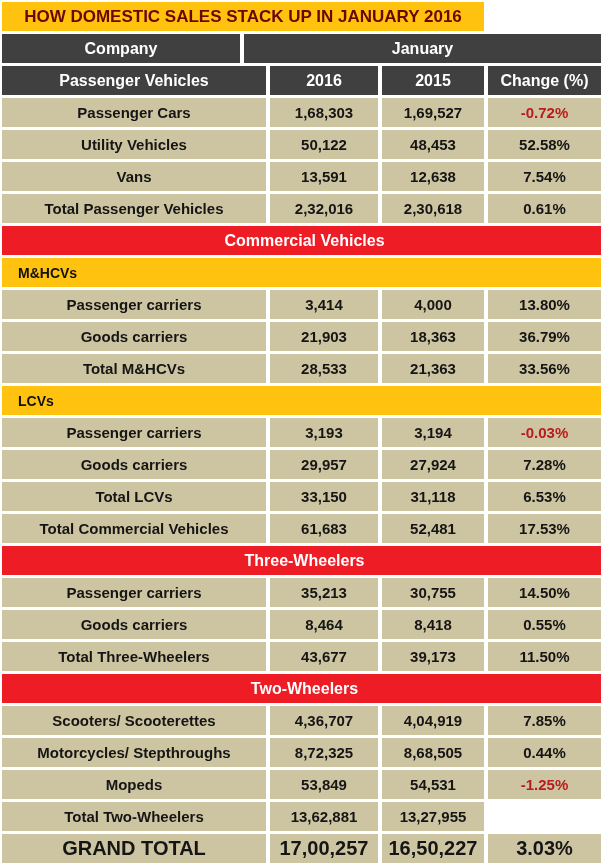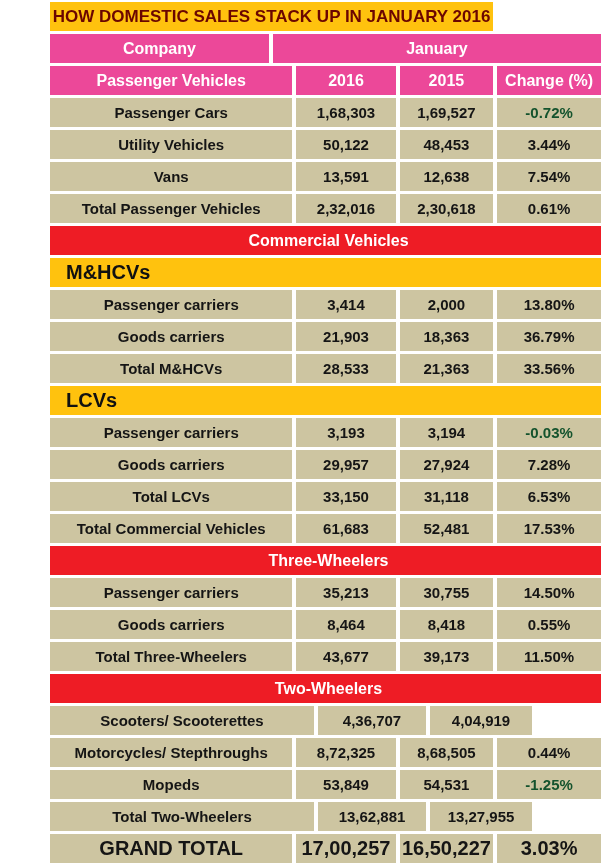--- a/index.html
+++ b/index.html
@@ -10,41 +10,41 @@
     font-weight:bold;
     overflow:hidden;
   }
   #table {
     width:603px; height:865px;
     padding:2px;
     display:flex; flex-direction:column;
     row-gap:3px;
     background:#ffffff;
   }
-  .row { display:flex; column-gap:4px; height:29px; flex:0 0 29px;margin-left:48px; }
+  .row { display:flex; column-gap:4px; height:29px; flex:0 0 29px; }
   .cell {
     display:flex; align-items:center; justify-content:center;
     font-size:15px; color:#151515;
     background:#CDC5A1;
     white-space:nowrap; overflow:hidden;
   }
   .c1 { width:264px; }
   .c2 { width:108px; }
   .c3 { width:102px; }
   .c4 { width:113px; }
   .title-cell {
     width:482px; background:#FFC20E; color:#6B0600; font-size:17px;
   }
   .title-spacer { width:113px; background:#ffffff; }
-  .hdr { background:#ec4899; color:#ffffff; font-size:16px; }
+  .hdr { background:#404040; color:#ffffff; font-size:16px; }
   .span-jan { width:396px; }
   .band { flex:1 1 auto; width:100%;padding-left:6px; }
   .section { background:#EE1C25; color:#ffffff; font-size:16px; justify-content:center; }
-  .subsection { background:#FFC20E; color:#111111; font-size:20px; justify-content:flex-start; padding-left:16px; }
-  .neg { color:#14532d; }
+  .subsection { background:#FFC20E; color:#111111; font-size:14px; justify-content:flex-start; padding-left:16px; }
+  .neg { color:#b91c1c; }
   .grand-cell { font-size:20px; }
 </style>
 </head>
 <body>
 
 <div id="table">
 
   <div class="row">
     <div class="cell title-cell">HOW DOMESTIC SALES STACK UP IN JANUARY 2016</div>
     <div class="cell title-spacer"></div>
@@ -65,21 +65,21 @@
 <div class="row">
       <div class="cell c1">Passenger Cars</div>
       <div class="cell c2">1,68,303</div>
       <div class="cell c3">1,69,527</div>
       <div class="cell c4 neg">-0.72%</div>
     </div>
     <div class="row">
       <div class="cell c1">Utility Vehicles</div>
       <div class="cell c2">50,122</div>
       <div class="cell c3">48,453</div>
-      <div class="cell c4">3.44%</div>
+      <div class="cell c4">52.58%</div>
     </div>
     <div class="row">
       <div class="cell c1">Vans</div>
       <div class="cell c2">13,591</div>
       <div class="cell c3">12,638</div>
       <div class="cell c4">7.54%</div>
     </div>
     <div class="row">
       <div class="cell c1">Total Passenger Vehicles</div>
       <div class="cell c2">2,32,016</div>
@@ -88,21 +88,21 @@
     </div>
     <div class="row">
       <div class="cell band section">Commercial Vehicles</div>
     </div>
     <div class="row">
       <div class="cell band subsection">M&amp;HCVs</div>
     </div>
     <div class="row">
       <div class="cell c1">Passenger carriers</div>
       <div class="cell c2">3,414</div>
-      <div class="cell c3">2,000</div>
+      <div class="cell c3">4,000</div>
       <div class="cell c4">13.80%</div>
     </div>
     <div class="row">
       <div class="cell c1">Goods carriers</div>
       <div class="cell c2">21,903</div>
       <div class="cell c3">18,363</div>
       <div class="cell c4">36.79%</div>
     </div>
     <div class="row">
       <div class="cell c1">Total M&amp;HCVs</div>
@@ -158,20 +158,21 @@
       <div class="cell c3">39,173</div>
       <div class="cell c4">11.50%</div>
     </div>
     <div class="row">
       <div class="cell band section">Two-Wheelers</div>
     </div>
     <div class="row">
       <div class="cell c1">Scooters/ Scooterettes</div>
       <div class="cell c2">4,36,707</div>
       <div class="cell c3">4,04,919</div>
+      <div class="cell c4">7.85%</div>
     </div>
     <div class="row">
       <div class="cell c1">Motorcycles/ Stepthroughs</div>
       <div class="cell c2">8,72,325</div>
       <div class="cell c3">8,68,505</div>
       <div class="cell c4">0.44%</div>
     </div>
     <div class="row">
       <div class="cell c1">Mopeds</div>
       <div class="cell c2">53,849</div>

